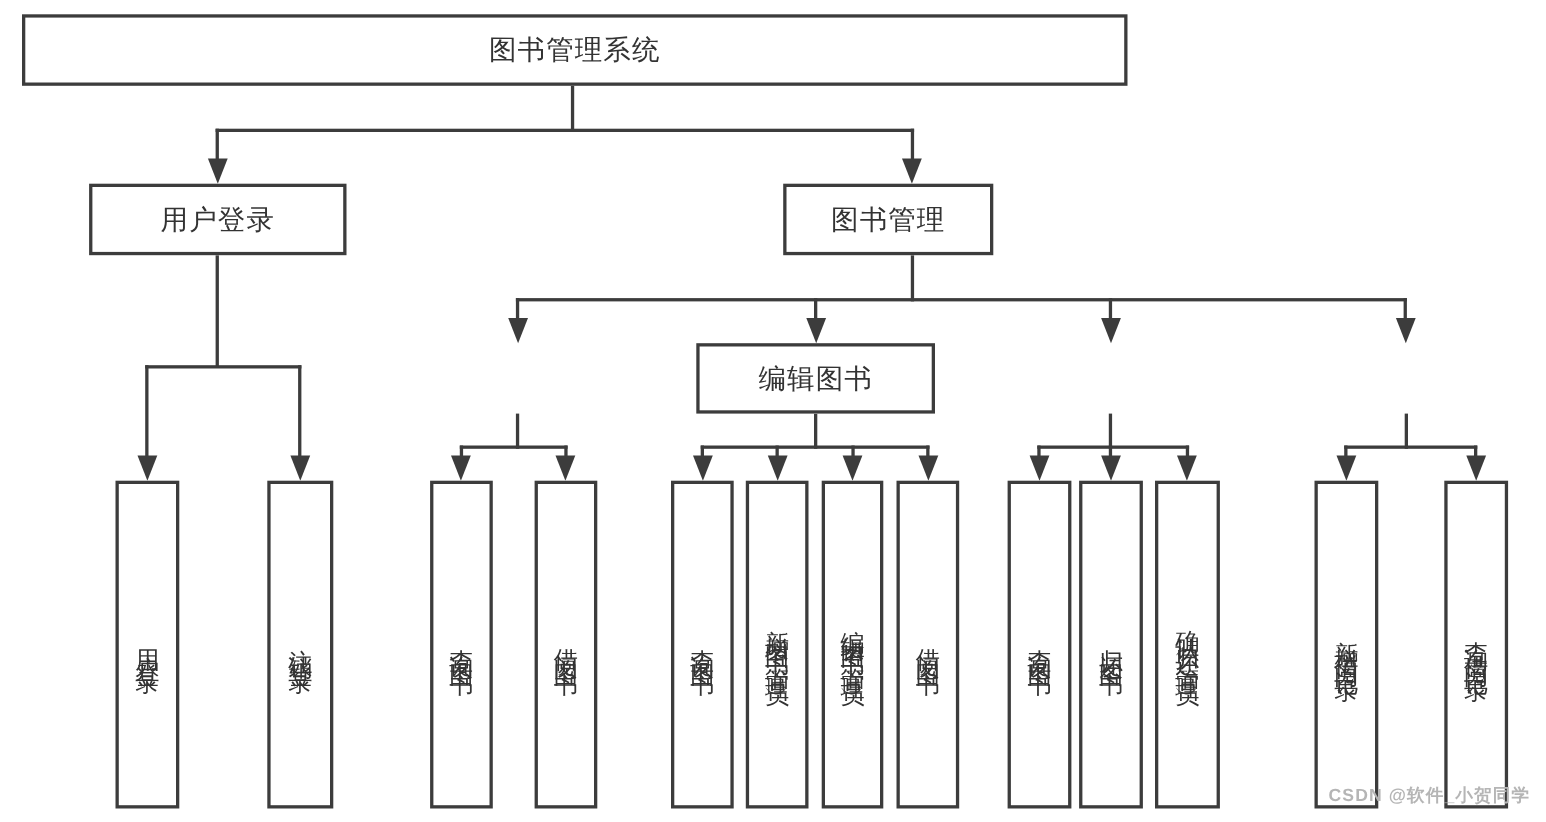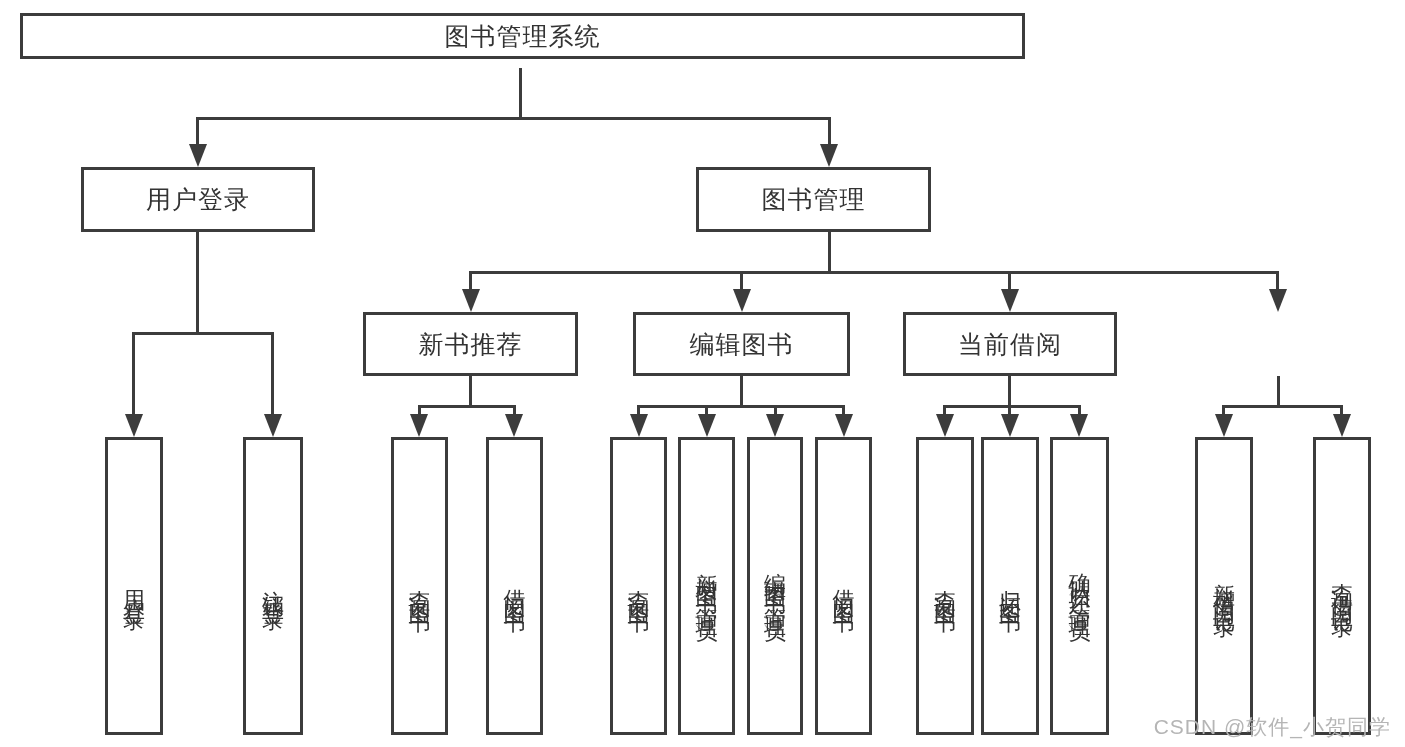--- a/index.html
+++ b/index.html
@@ -21,36 +21,34 @@
   }
   .vl{position:absolute;width:3px;background:#3c3c3c;z-index:1;}
   .hl{position:absolute;height:3px;background:#3c3c3c;z-index:1;}
   .arr{
     position:absolute;width:0;height:0;z-index:1;
     border-left:9px solid transparent;border-right:9px solid transparent;
     border-top:23px solid #3c3c3c;
   }
   .watermark{
     position:absolute;top:713px;right:14px;color:#b5b5b5;
-    font-size:21px;letter-spacing:1px;z-index:5;white-space:nowrap;
+    font-size:16px;letter-spacing:1px;z-index:5;white-space:nowrap;font-weight:bold;
   }
 </style>
 </head>
 <body>
 
 <div class="stage">
 
-  <div class="node" style="left:20px;top:13px;width:1005px;height:46px">图书管理系统</div>
+  <div class="node" style="left:20px;top:13px;width:1005px;height:65px">图书管理系统</div>
 
   <div class="node" style="left:81px;top:167px;width:234px;height:65px">用户登录</div>
-  <div class="node" style="left:696px;top:167px;width:235px;height:65px">图书管理</div>
+  <div class="node" style="left:712px;top:167px;width:191px;height:65px">图书管理</div>
 
-  <div class="node" style="left:363px;top:312px;width:215px;height:64px">新书推荐</div>
   <div class="node" style="left:633px;top:312px;width:217px;height:64px">编辑图书</div>
-  <div class="node" style="left:903px;top:312px;width:214px;height:64px">当前借阅</div>
 
   <div class="node leaf" style="left:105px;width:58px">用户登录</div>
   <div class="node leaf" style="left:243px;width:60px">注销登录</div>
 
   <div class="node leaf" style="left:391px;width:57px">查询图书</div>
   <div class="node leaf" style="left:486px;width:57px">借阅图书</div>
 
   <div class="node leaf" style="left:610px;width:57px">查询图书</div>
   <div class="node leaf" style="left:678px;width:57px">新增图书（管理员）</div>
   <div class="node leaf" style="left:747px;width:56px">编辑图书（管理员）</div>

